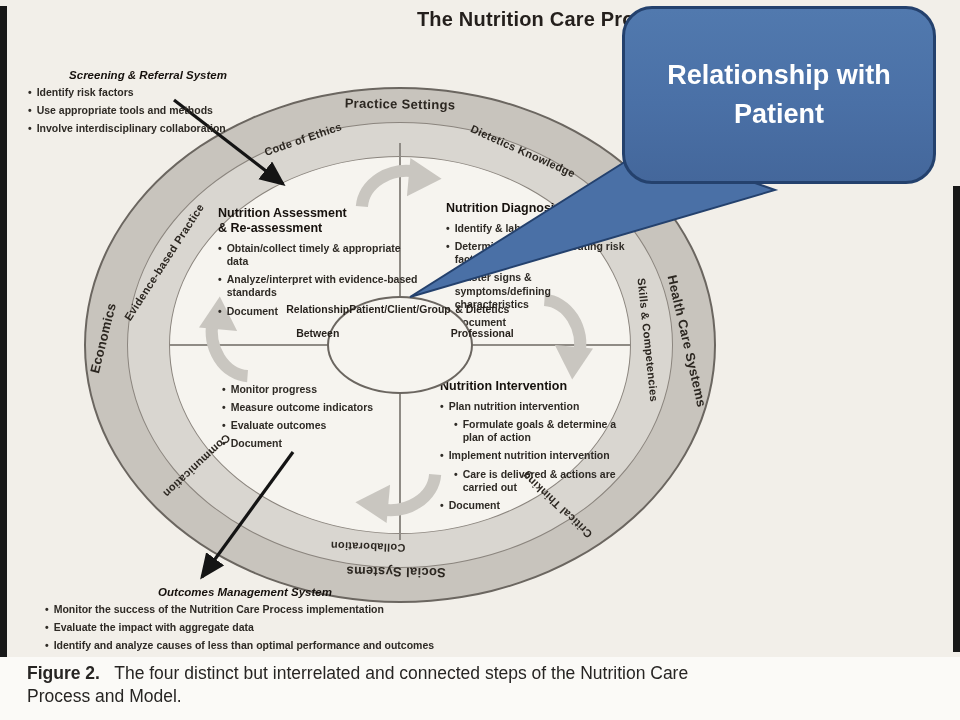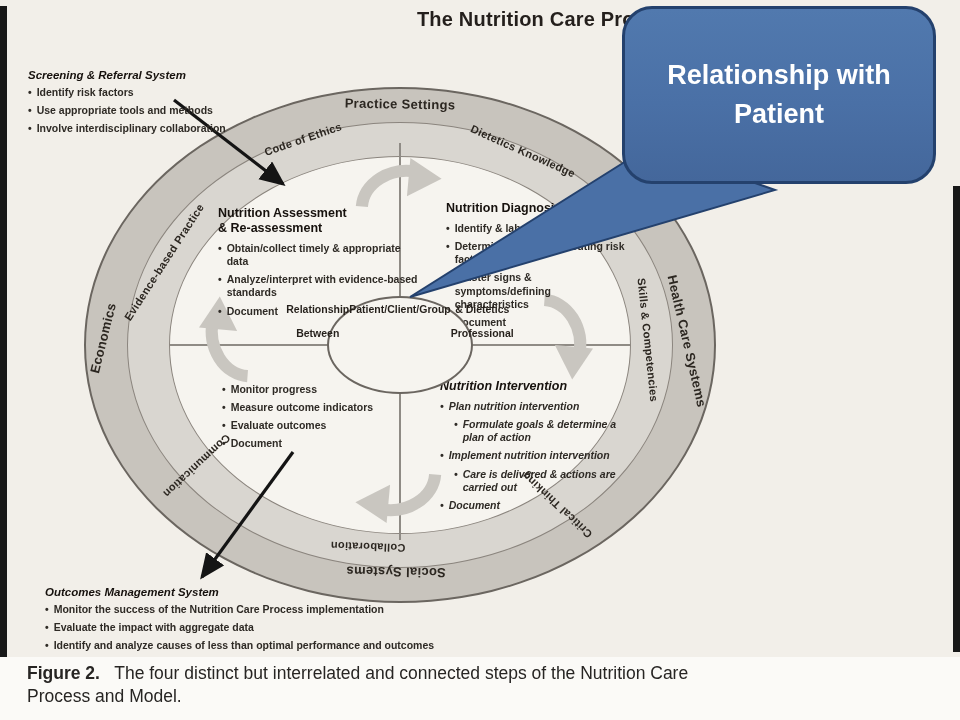--- a/index.html
+++ b/index.html
@@ -37,21 +37,21 @@
     letter-spacing:.3px;
   }
   .arc-lg{font-size:13px;}
   .arc-sm{font-size:11px;}
   
   .qhead{font-size:12.5px;font-weight:700;line-height:1.2;white-space:pre-line;margin-bottom:6px;color:#16110d;}
   .blist .b-row{display:flex;gap:5px;margin-bottom:5px;line-height:1.25;
     font-size:10.5px;font-weight:600;color:#2e2a25;}
   .blist .b-row.sub{margin-left:14px;}
   .blist .blt{flex:0 0 auto;}
-  .ext-head{font-size:11.5px;font-weight:700;font-style:italic;margin-bottom:5px;color:#16110d;}
+  .ext-head{font-size:11.5px;font-weight:700;font-style:italic;margin-bottom:5px;color:#16110d;text-align:center;}
   
   .bubble{
     left:622px;top:6px;width:314px;height:178px;box-sizing:border-box;
     background:linear-gradient(180deg,#5179ae 0%,#4a70a6 55%,#44679b 100%);
     border:3px solid #24416d;border-radius:30px;
     display:flex;align-items:center;justify-content:center;text-align:center;
     color:#ffffff;font-size:27px;font-weight:700;line-height:1.45;
     padding:0 38px;
   }
   
@@ -165,21 +165,21 @@
       <div class="b-row">
         <span class="blt">•</span>
         <span class="btxt">Evaluate outcomes</span>
       </div>
       <div class="b-row">
         <span class="blt">•</span>
         <span class="btxt">Document</span>
       </div>
     </div>
 </div>
-<div class="abs" style="left:440px;top:379px;width:200px;font-style:italic;">
+<div class="abs" style="left:440px;top:379px;width:200px;">
   <div class="qhead">Nutrition Intervention</div>
   <div class="blist">
       <div class="b-row">
         <span class="blt">•</span>
         <span class="btxt">Plan nutrition intervention</span>
       </div>
       <div class="b-row sub">
         <span class="blt">•</span>
         <span class="btxt">Formulate goals &amp; determine a plan of action</span>
       </div>

